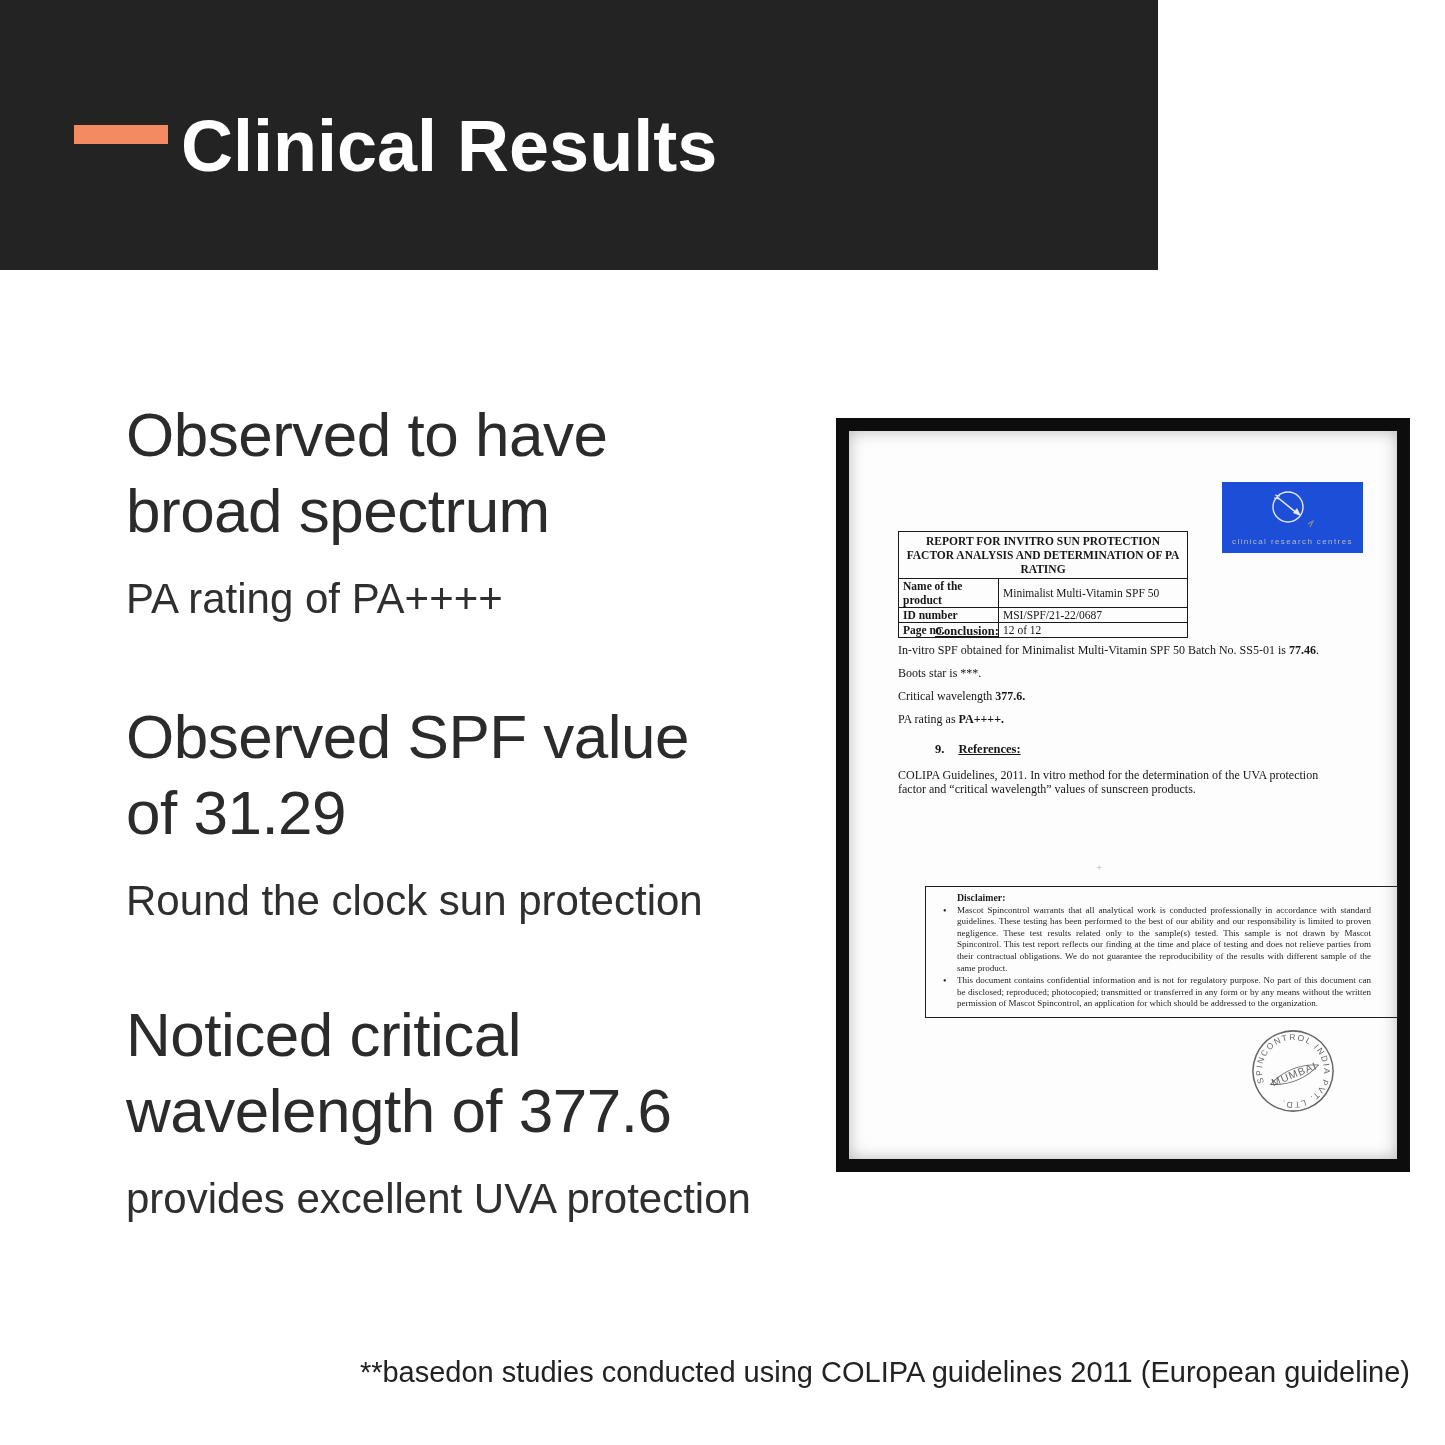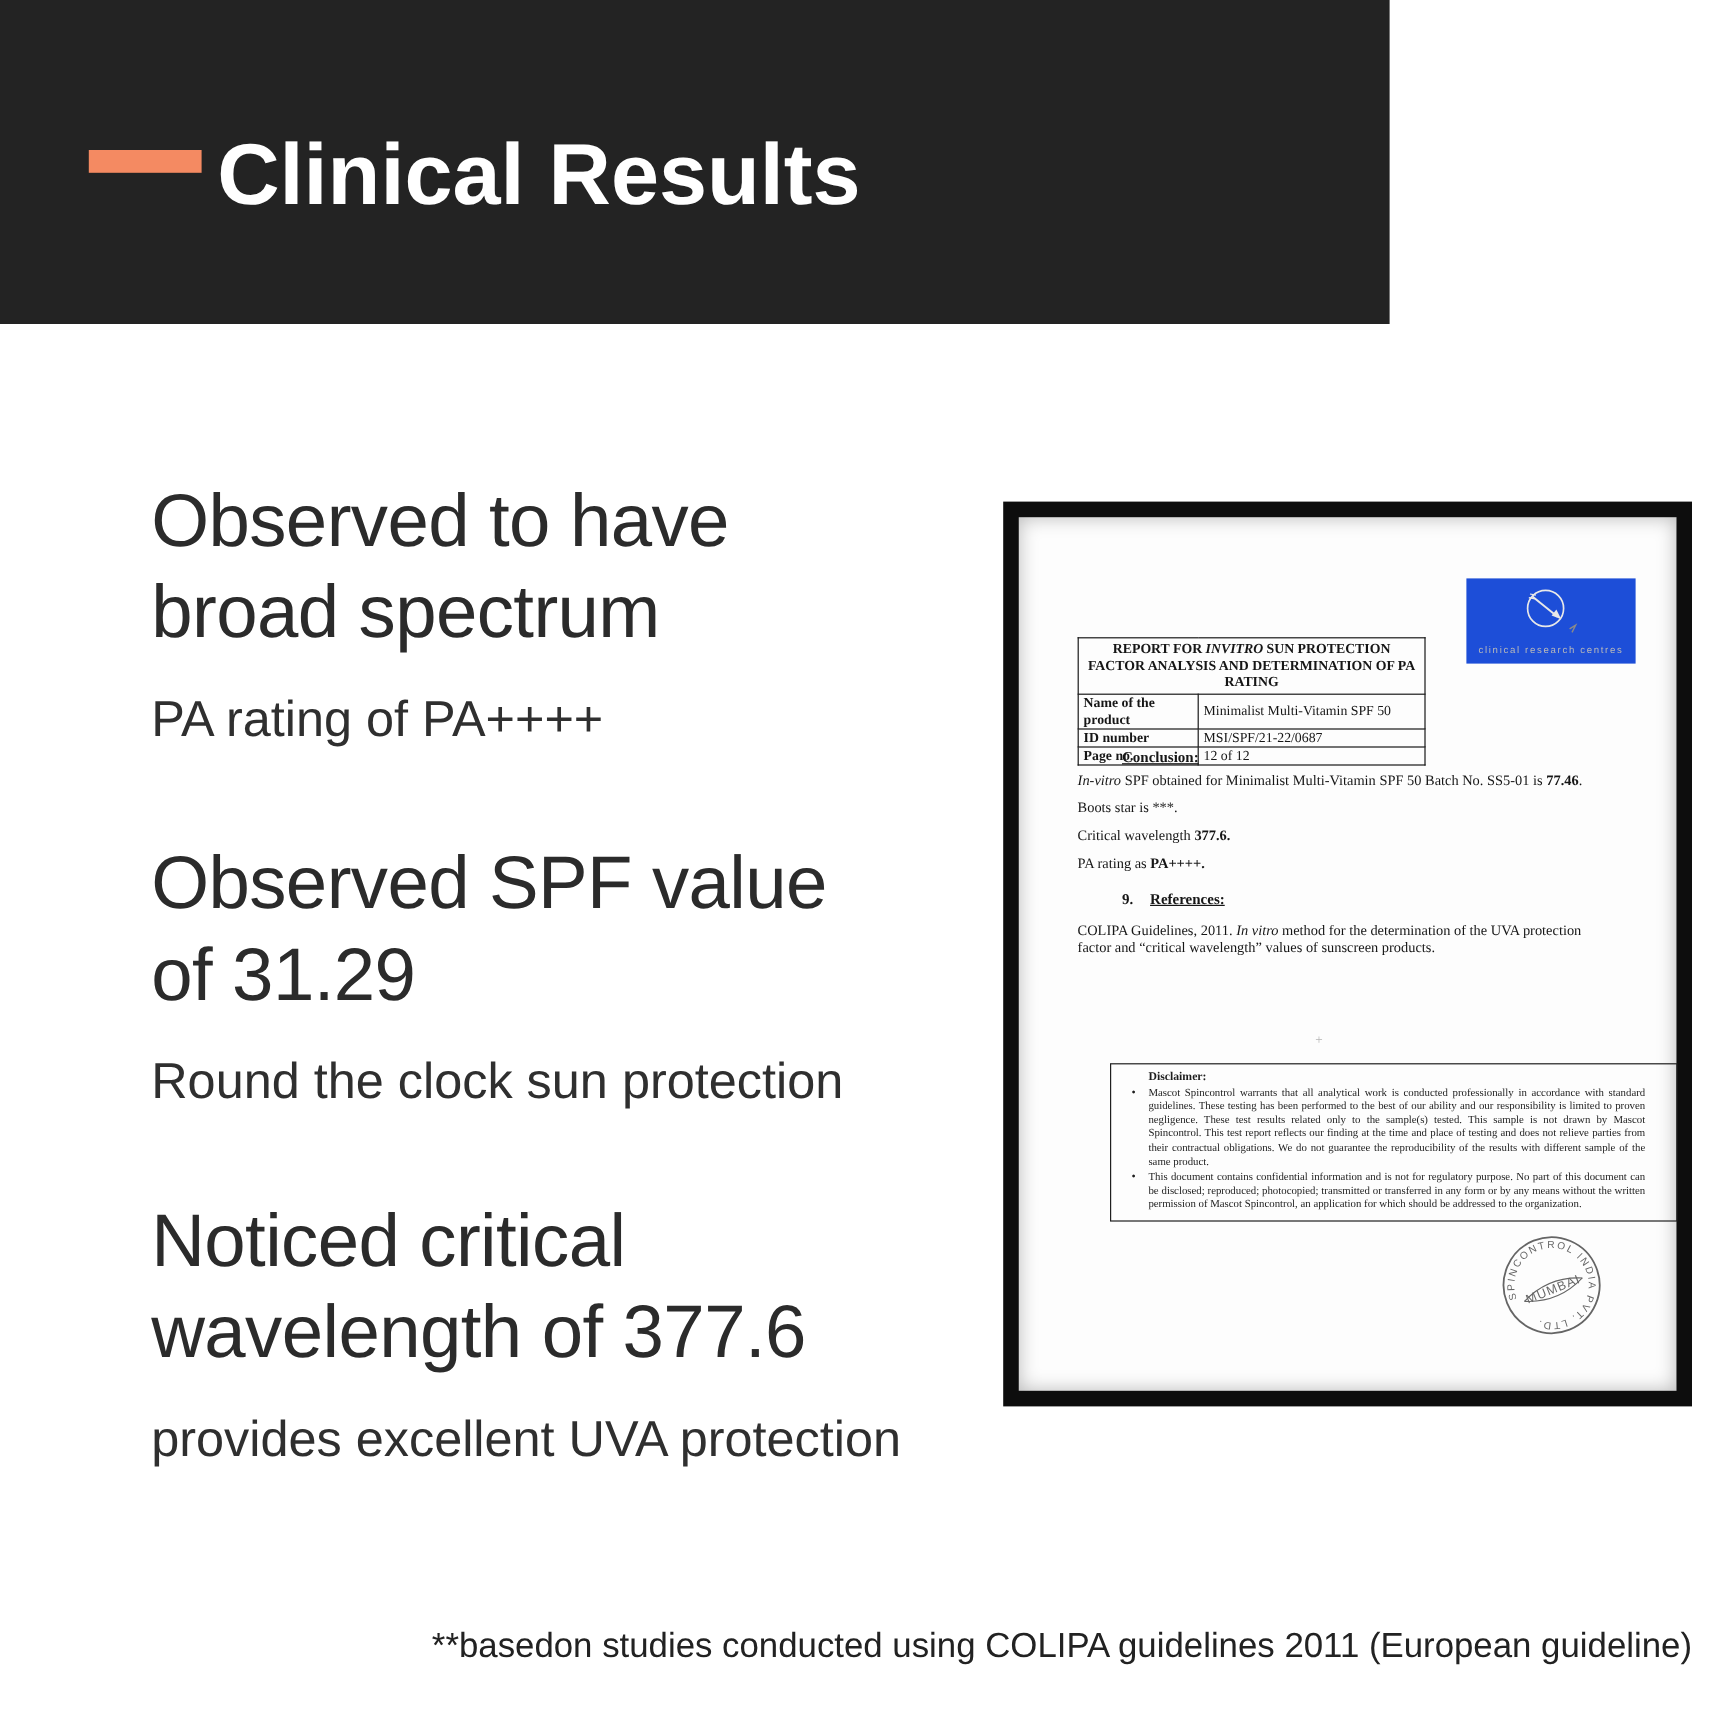--- a/index.html
+++ b/index.html
@@ -32,21 +32,21 @@
   .report-table { position:absolute; left:49px; top:100px; width:290px; border-collapse:collapse; }
   .report-table td { border:1.6px solid #1a1a1a; padding:0 4px; font-size:11.5px; line-height:14px; vertical-align:middle; }
   .tbl-title { font-weight:700; text-align:center; font-size:12.5px; line-height:14.5px; padding:2px 6px !important; }
   .tbl-label { font-weight:700; width:100px; }
 
   
   .conclusion { position:absolute; left:49px; top:193px; width:452px; font-size:12px; line-height:14px; }
   .conclusion-heading { font-size:12.5px; font-weight:700; text-decoration:underline; margin-bottom:5px;padding-left:37px; }
   .conclusion p { margin:0 0 9px 0; }
   .c-bold { font-weight:700; }
-  .c-italic { font-style:italic; }
+  .c-italic { }
   .references-heading { margin:16px 0 12px 37px; font-size:12.5px; }
   .ref-num { font-weight:700; margin-right:14px; }
   .ref-title { font-weight:700; text-decoration:underline; }
   .ref-para { width:445px; }
 
   
   .scan-artifact { position:absolute; left:247px; top:430px; font-size:11px; color:#b5b5b5; }
 
   
   .disclaimer-box { position:absolute; left:76px; top:455px; width:473px; border:1.6px solid #1f1f1f; padding:5px 26px 7px 8px; font-size:9px; line-height:11.6px; color:#1d1d1d; }

